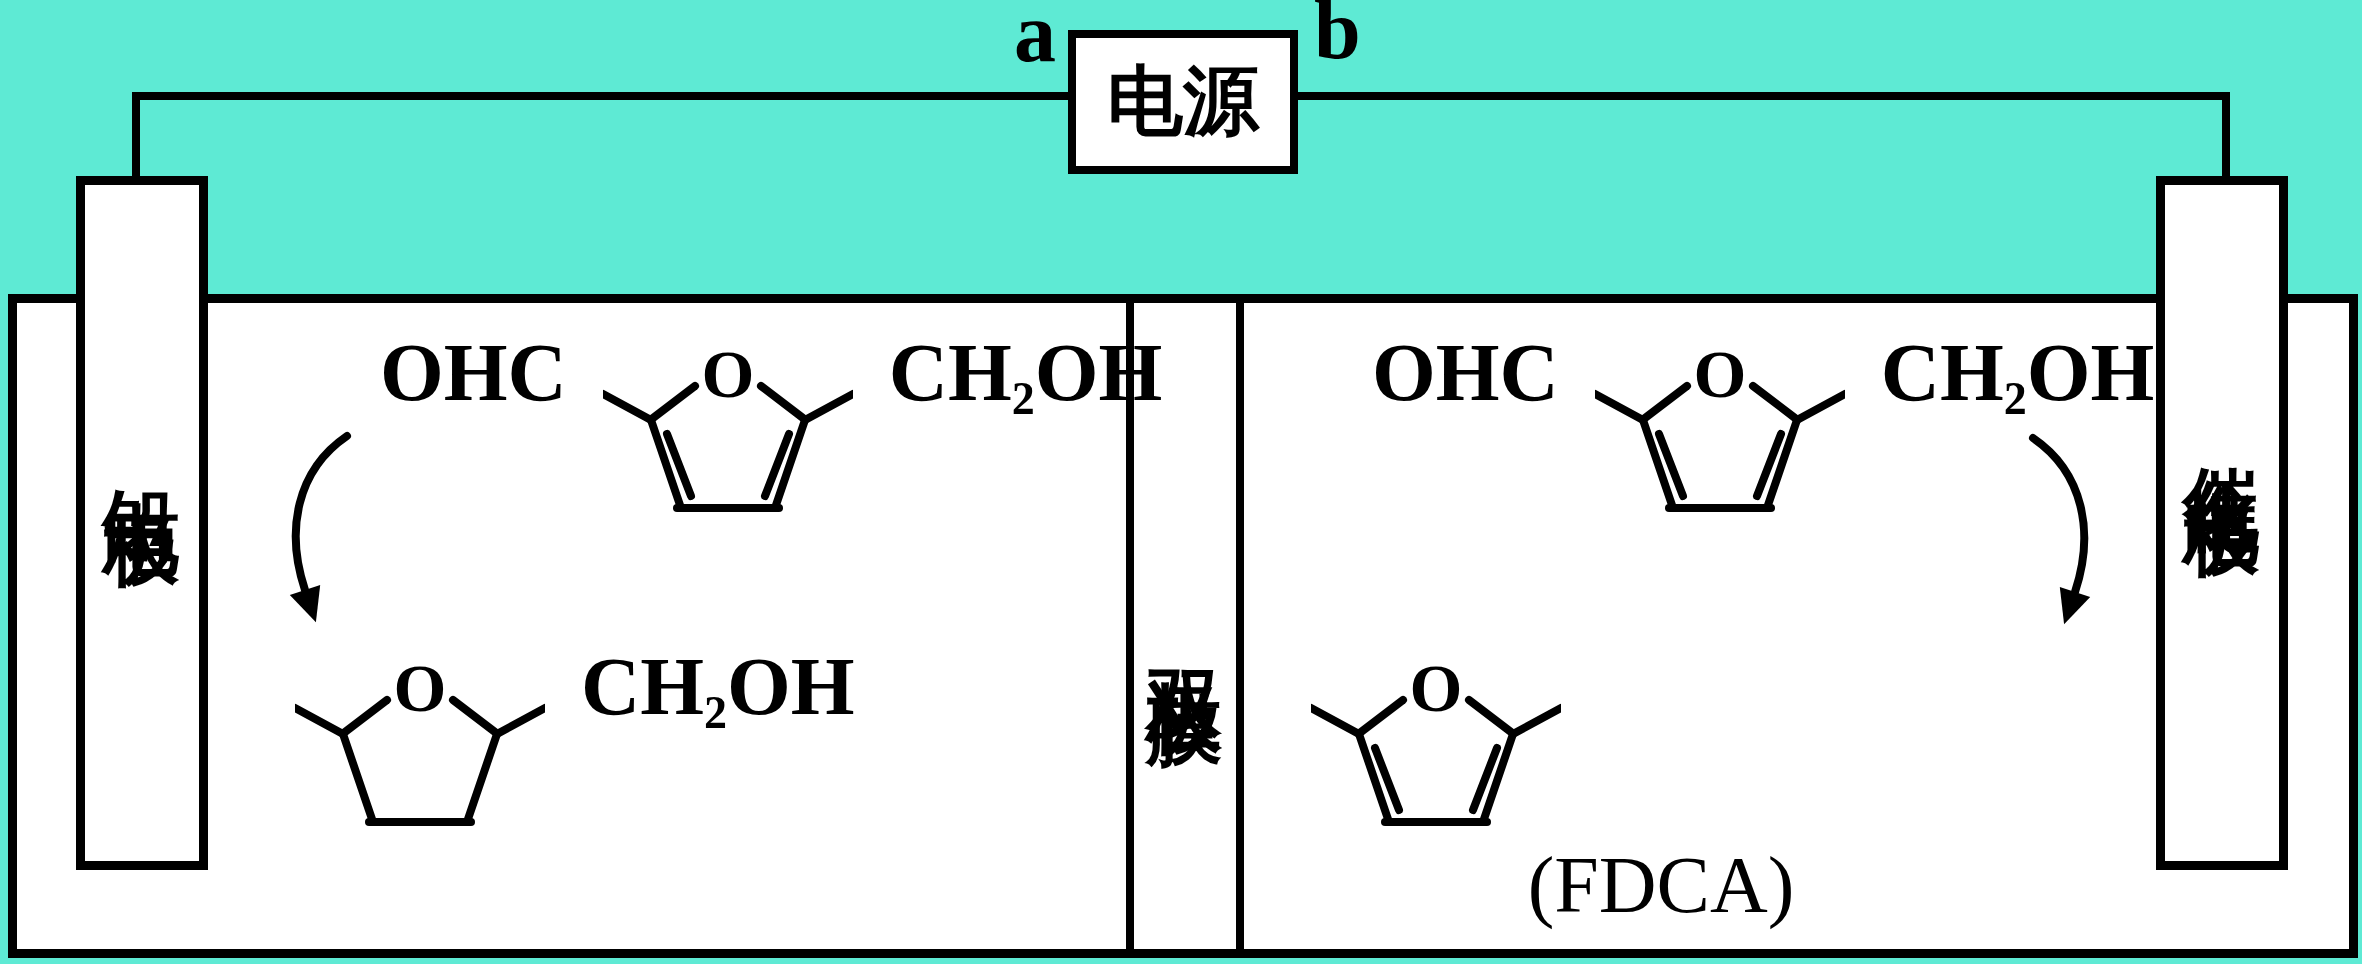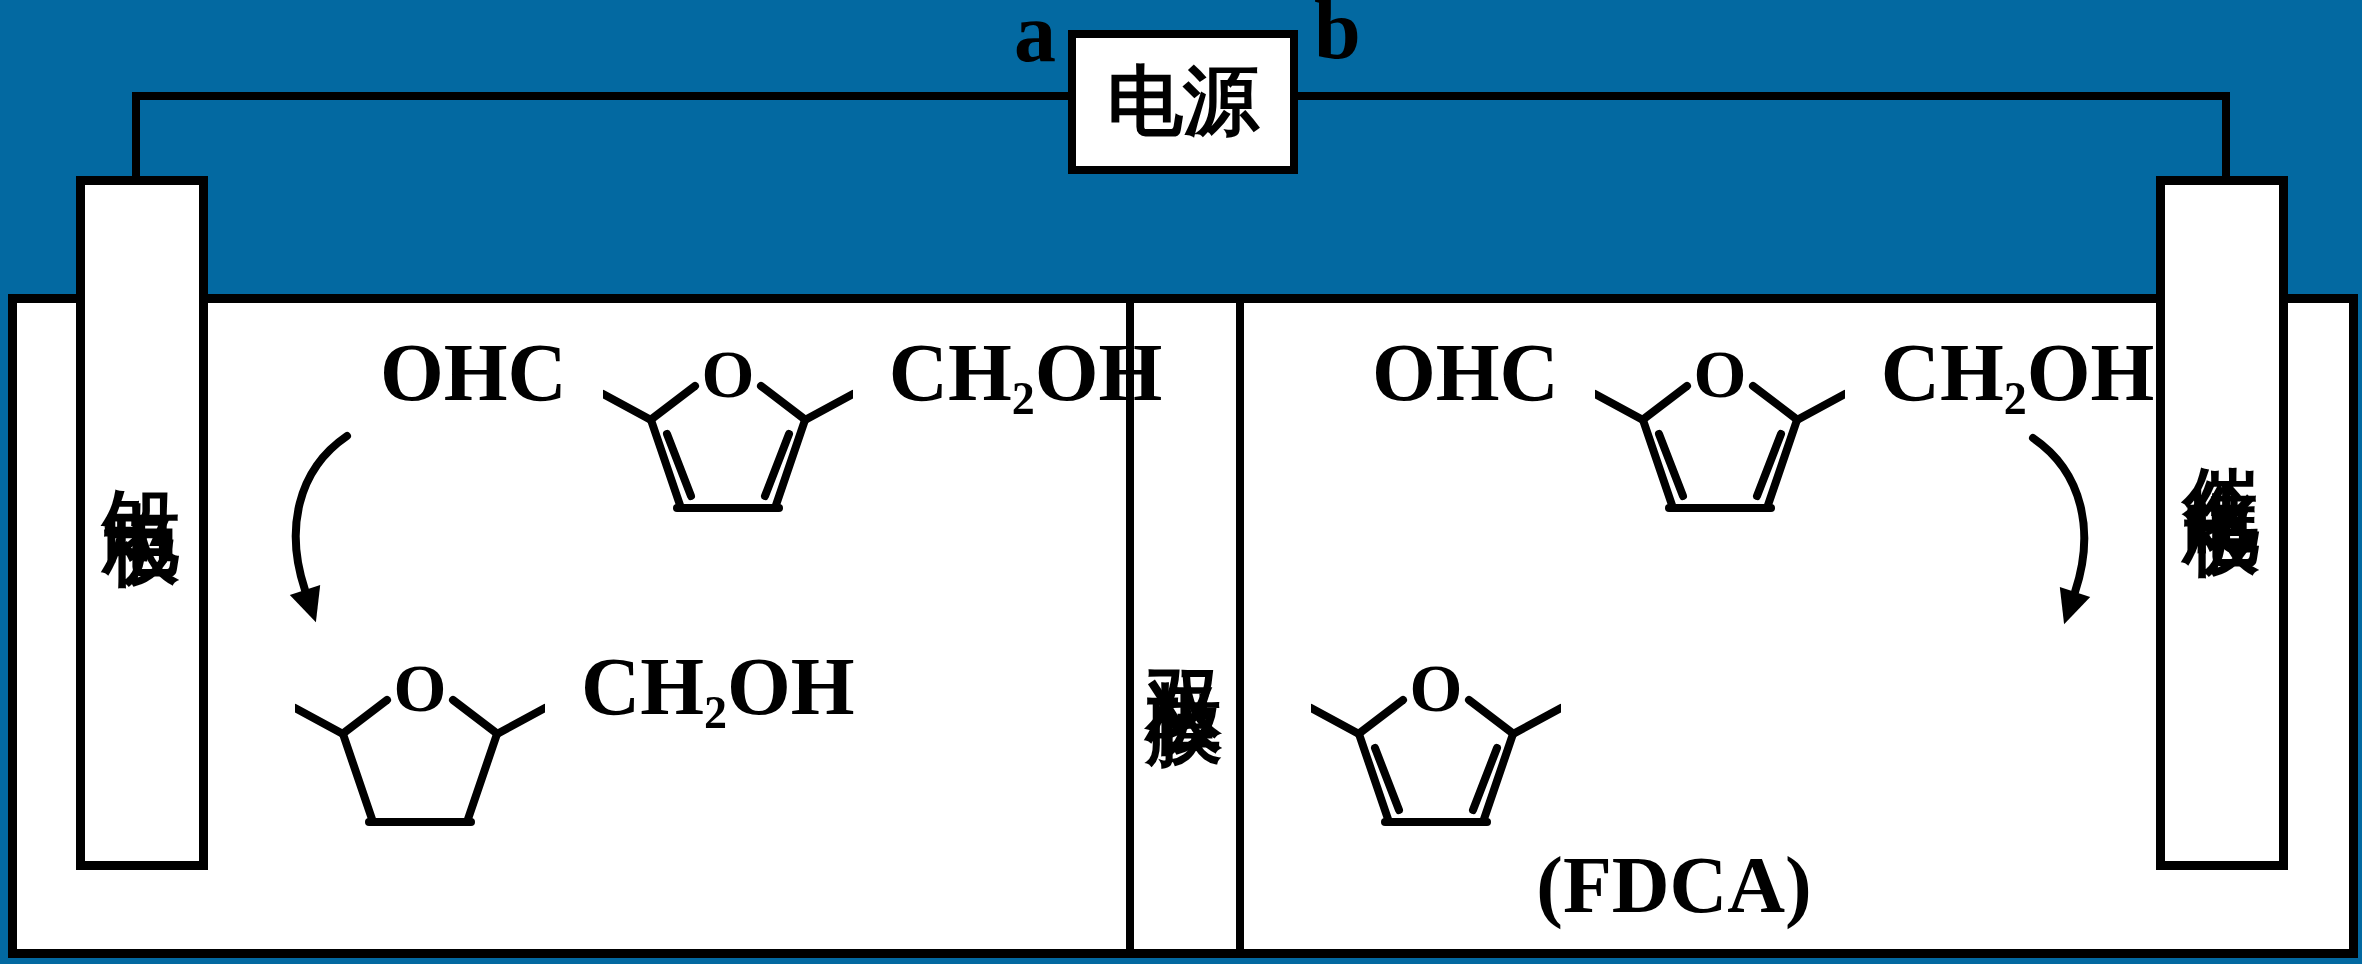--- a/index.html
+++ b/index.html
@@ -1,18 +1,18 @@
 <!DOCTYPE html>
 <html><head>
 <meta charset="utf-8">
 <style>
   * { margin:0; padding:0; box-sizing:border-box; }
   html,body { background:#ffffff; }
   .canvas {
-    position:relative; width:2362px; height:964px; background:#0369a1;
+    position:relative; width:2362px; height:964px; background:#5eead4;
     color:#000; font-family:"Liberation Serif","DejaVu Serif",serif;
     overflow:hidden;
   }
   .wire { position:absolute; background:#000000; }
   .wire-h-left  { left:133px;  top:92px; width:935px; height:8px; }
   .wire-h-right { left:1296px; top:92px; width:934px; height:8px; }
   .wire-v-left  { left:132px;  top:92px; width:8px;  height:90px; }
   .wire-v-right { left:2222px; top:92px; width:8px;  height:90px; }
 
   .power-box {
@@ -59,22 +59,22 @@
   .ring line { stroke:#000; stroke-width:8; stroke-linecap:round; }
   .ring text {
     font-family:"Liberation Serif","DejaVu Serif",serif;
     font-size:68px; font-weight:bold; fill:#000;
   }
   .mol-l-reactant { left:380px;  top:336px; }
   .mol-l-product  { left:295px;  top:650px; }
   .mol-r-reactant { left:1372px; top:336px; }
   .mol-r-product  { left:1311px; top:650px; }
   .caption {
-    position:absolute; left:363px; top:195px; transform:translateX(-50%);
-    font-size:80px; font-weight:bold; line-height:1; white-space:nowrap;
+    position:absolute; left:350px; top:195px; transform:translateX(-50%);
+    font-size:80px; font-weight:normal; line-height:1; white-space:nowrap;
   }
   .rxn-arrow { position:absolute; z-index:2; }
   .rxn-arrow path { fill:none; stroke:#000; stroke-width:8; stroke-linecap:round; }
   .rxn-arrow polygon { fill:#000; stroke:none; }
   .arrow-left  { left:275px; top:430px; }
   .arrow-right { left:2025px; top:432px; }
 </style>
 </head>
 <body>
 

